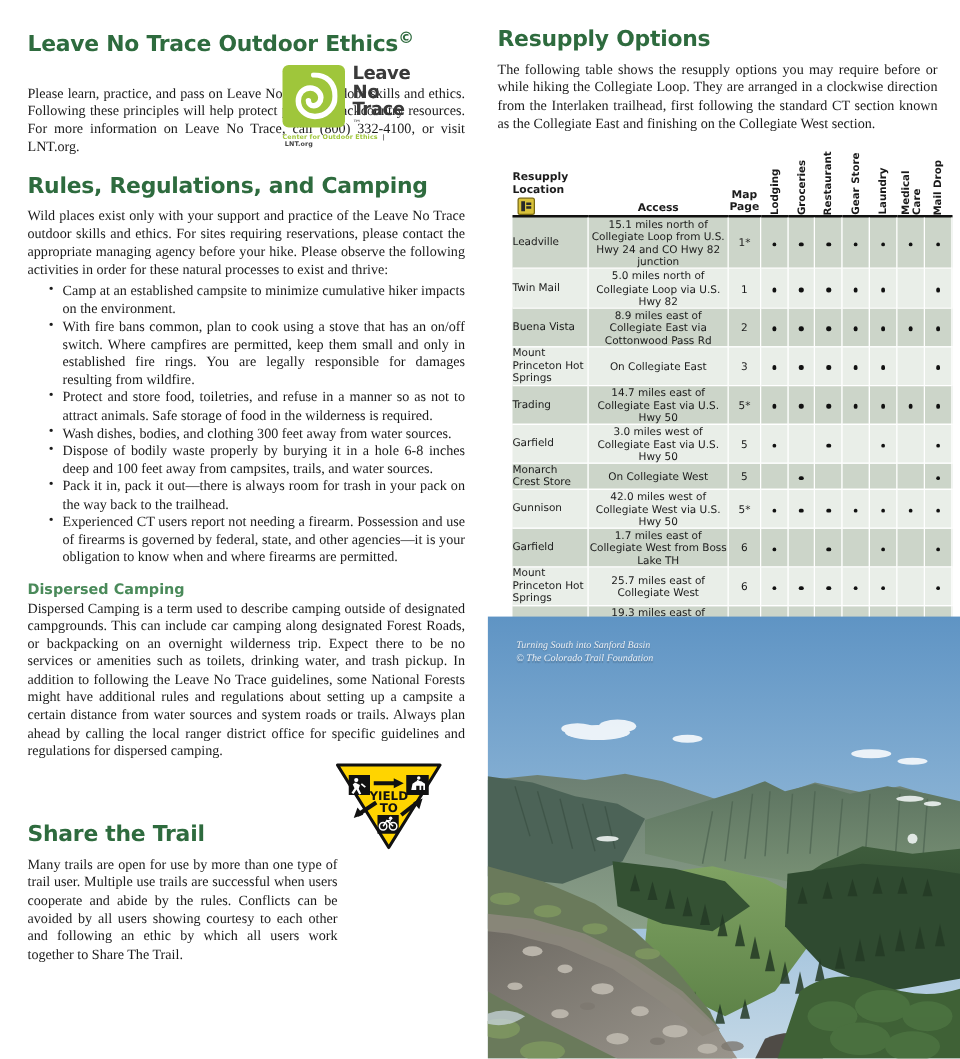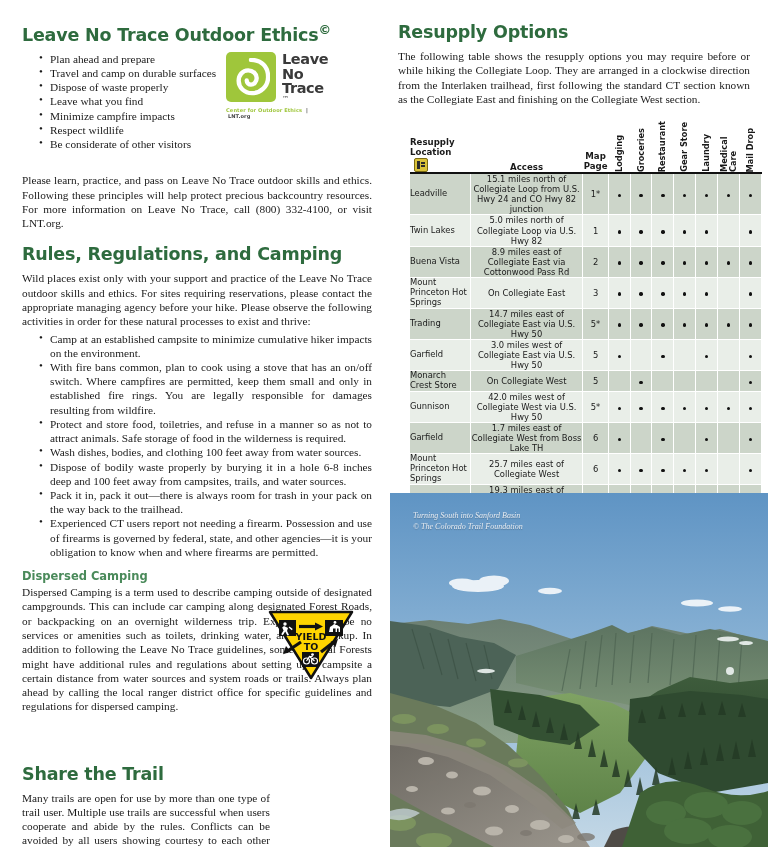--- a/index.html
+++ b/index.html
@@ -197,29 +197,20 @@
 
 <div class="page">
 
   <div class="col-left">
 
     <section style="position:relative;">
       <h2 class="sec">
         <span>Leave No Trace Outdoor Ethics</span><span class="sup">©</span>
       </h2>
 
-      <ul class="bul tight">
-        <li>Plan ahead and prepare</li>
-        <li>Travel and camp on durable surfaces</li>
-        <li>Dispose of waste properly</li>
-        <li>Leave what you find</li>
-        <li>Minimize campfire impacts</li>
-        <li>Respect wildlife</li>
-        <li>Be considerate of other visitors</li>
-      </ul>
 
       <div class="lnt-logo">
         <div class="lnt-row">
           <div class="lnt-mark">
             <svg class="sp" viewBox="0 0 40 40">
               <path d="M20 2 C31 2 38 9 38 20 C38 30 30 37 21 37 C13 37 7 31 7 24 C7 18 11 13 17 13 C22 13 26 17 26 21 C26 25 23 28 20 28 C17.5 28 15.5 26 15.5 23.7" fill="none" stroke="#ffffff" stroke-width="4.6" stroke-linecap="round"></path>
             </svg>
           </div>
           <div>
             <div class="lnt-words">
@@ -241,21 +232,21 @@
       <p class="body" style="margin-top:22px;">Please learn, practice, and pass on Leave No Trace outdoor skills and ethics. Following these principles will help protect precious backcountry resources. For more information on Leave No Trace, call (800) 332-4100, or visit LNT.org.</p>
     </section>
 
     <section style="margin-top:14px;">
       <h2 class="sec">Rules, Regulations, and Camping</h2>
       <p class="body" style="margin-bottom:3px;">Wild places exist only with your support and practice of the Leave No Trace outdoor skills and ethics. For sites requiring reservations, please contact the appropriate managing agency before your hike. Please observe the following activities in order for these natural processes to exist and thrive:</p>
       <ul class="bul">
         <li>Camp at an established campsite to minimize cumulative hiker impacts on the environment.</li>
         <li>With fire bans common, plan to cook using a stove that has an on/off switch. Where campfires are permitted, keep them small and only in established fire rings. You are legally responsible for damages resulting from wildfire.</li>
         <li>Protect and store food, toiletries, and refuse in a manner so as not to attract animals. Safe storage of food in the wilderness is required.</li>
-        <li>Wash dishes, bodies, and clothing 100 feet away from water sources.</li>
+        <li>Wash dishes, bodies, and clothing 300 feet away from water sources.</li>
         <li>Dispose of bodily waste properly by burying it in a hole 6-8 inches deep and 100 feet away from campsites, trails, and water sources.</li>
         <li>Pack it in, pack it out—there is always room for trash in your pack on the way back to the trailhead.</li>
         <li>Experienced CT users report not needing a firearm. Possession and use of firearms is governed by federal, state, and other agencies—it is your obligation to know when and where firearms are permitted.</li>
       </ul>
     </section>
 
     <section>
       <h3 class="sub">Dispersed Camping</h3>
       <p class="body">Dispersed Camping is a term used to describe camping outside of designated campgrounds. This can include car camping along designated Forest Roads, or backpacking on an overnight wilderness trip. Expect there to be no services or amenities such as toilets, drinking water, and trash pickup. In addition to following the Leave No Trace guidelines, some National Forests might have additional rules and regulations about setting up a campsite a certain distance from water sources and system roads or trails. Always plan ahead by calling the local ranger district office for specific guidelines and regulations for dispersed camping.</p>
     </section>
@@ -349,21 +340,21 @@
             <td class="c-map">1*</td>
             <td class="c-dot"><span class="dot"></span></td>
             <td class="c-dot"><span class="dot"></span></td>
             <td class="c-dot"><span class="dot"></span></td>
             <td class="c-dot"><span class="dot"></span></td>
             <td class="c-dot"><span class="dot"></span></td>
             <td class="c-dot"><span class="dot"></span></td>
             <td class="c-dot"><span class="dot"></span></td>
           </tr>
           <tr class="r-even">
-            <td class="c-loc">Twin Lakes</td>
+            <td class="c-loc">Twin Mail</td>
             <td class="c-acc">5.0 miles north of Collegiate Loop via U.S. Hwy 82</td>
             <td class="c-map">1</td>
             <td class="c-dot"><span class="dot"></span></td>
             <td class="c-dot"><span class="dot"></span></td>
             <td class="c-dot"><span class="dot"></span></td>
             <td class="c-dot"><span class="dot"></span></td>
             <td class="c-dot"><span class="dot"></span></td>
             <td class="c-dot"></td>
             <td class="c-dot"><span class="dot"></span></td>
           </tr>

